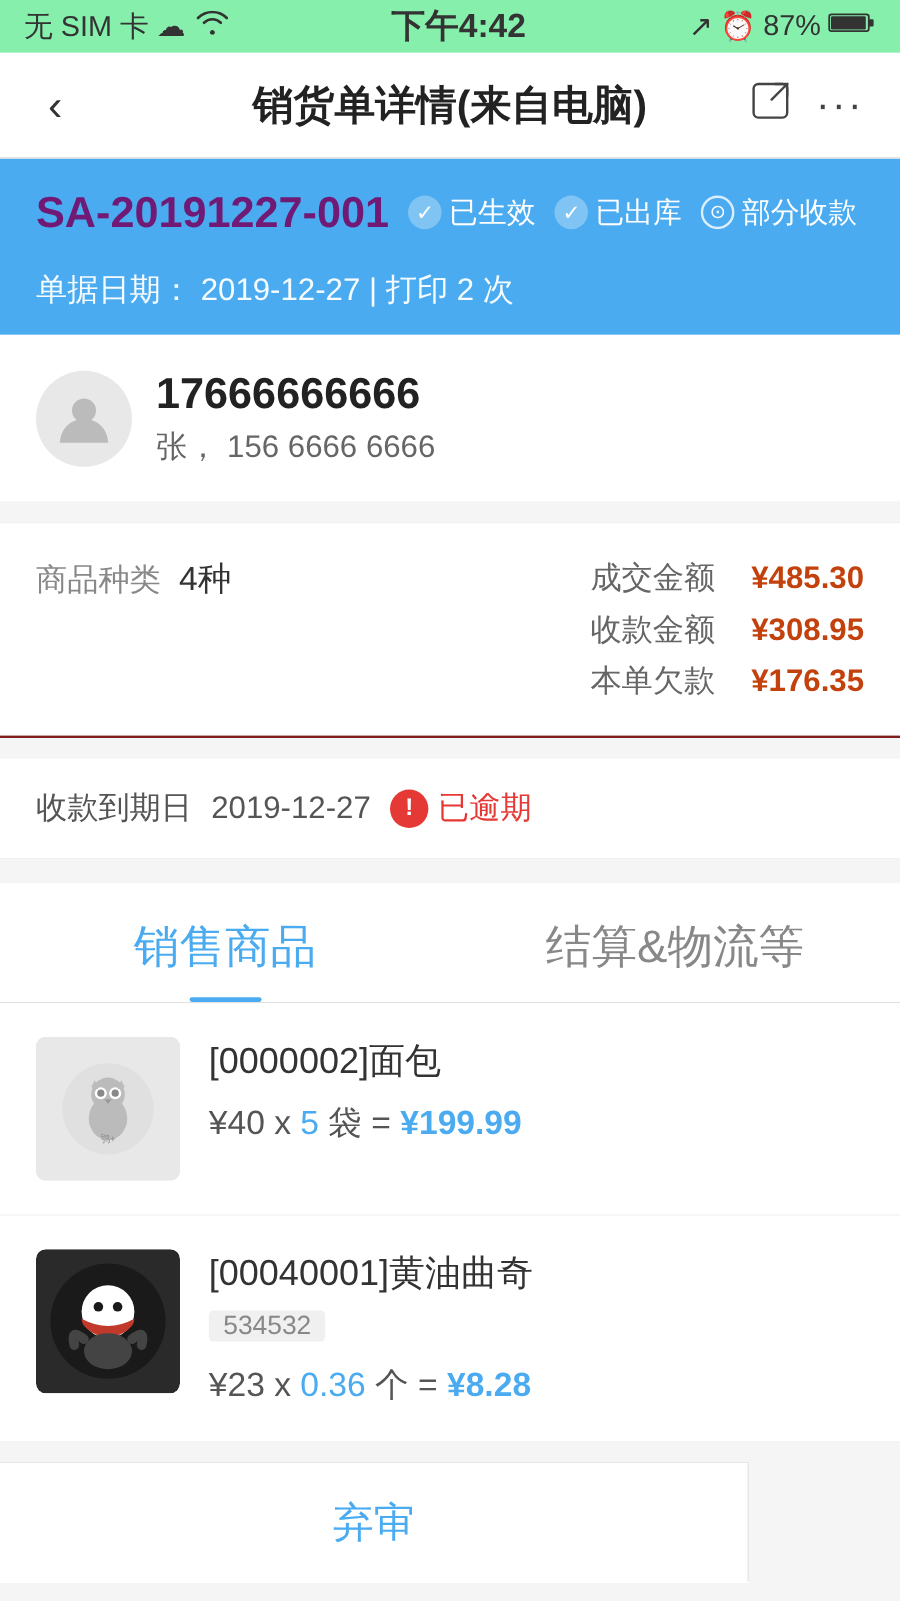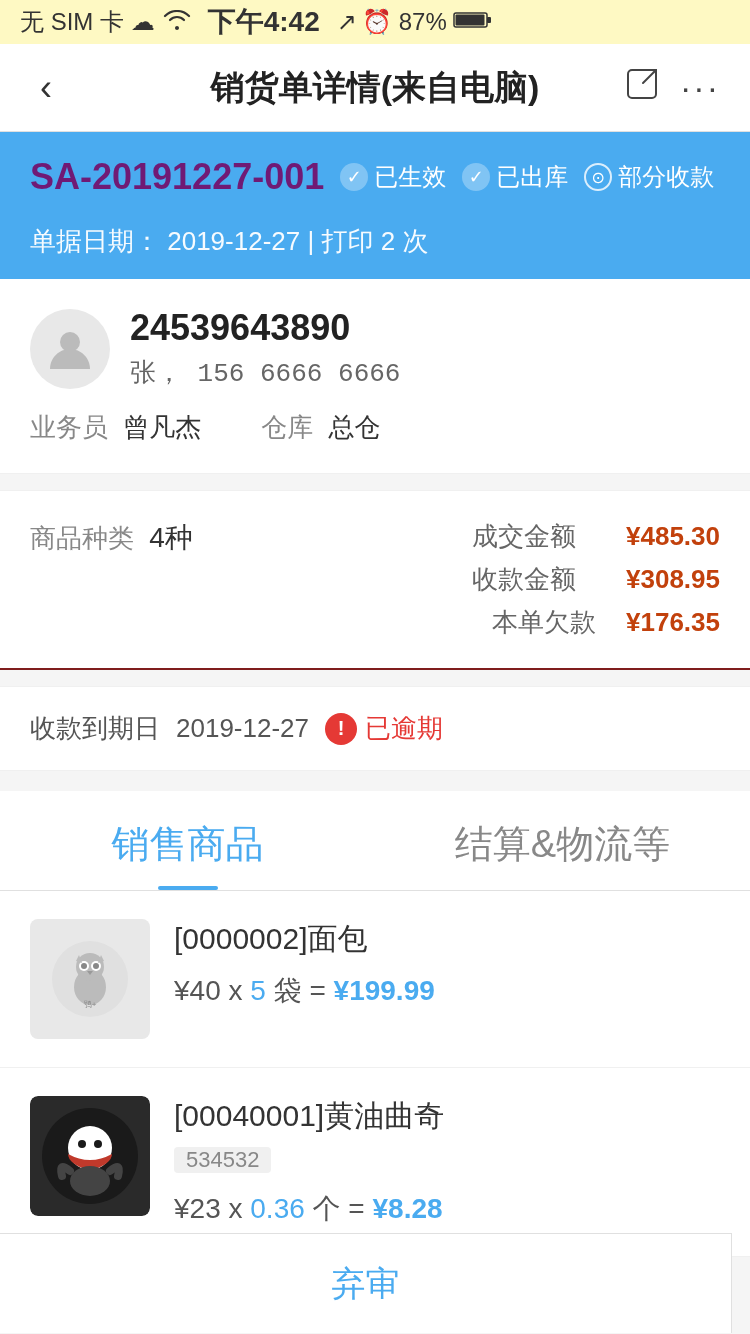--- a/index.html
+++ b/index.html
@@ -9,28 +9,27 @@
       background: #f5f5f5;
       width: 750px;
       min-height: 1334px;
       font-size: 28px;
       color: #333;
     }
 
     
     .status-bar {
       height: 44px;
-      background: #fef9c3;
-      display: flex;
-      align-items: center;
-      justify-content: flex-start;
+      background: #86efac;
+      display: flex;
+      align-items: center;
+      justify-content: space-between;
       padding: 0 20px;
       font-size: 24px;
       font-weight: 500;
-      gap: 17px;
     }
     .status-left { display: flex; align-items: center; gap: 8px; }
     .status-center { font-size: 28px; font-weight: 600; }
     .status-right { display: flex; align-items: center; gap: 6px; font-size: 24px; }
 
     
     .nav-bar {
       height: 88px;
       background: #fff;
       display: flex;
@@ -139,21 +138,20 @@
     .avatar svg { width: 50px; height: 50px; }
     .customer-name {
       font-size: 36px;
       font-weight: 600;
       color: #222;
     }
     .customer-sub {
       font-size: 26px;
       color: #666;
       margin-top: 6px;
-      font-family: Liberation Mono, monospace;
     }
     .customer-meta {
       display: flex;
       gap: 60px;
       margin-top: 20px;
       font-size: 26px;
       color: #555;
     }
     .meta-label { color: #888; }
     .meta-value { color: #333; margin-left: 8px; }
@@ -308,22 +306,22 @@
       margin-top: 12px;
       font-size: 28px;
       color: #555;
     }
     .price-highlight { color: #4aabf0; font-weight: 500; }
     .price-total { color: #4aabf0; font-weight: 700; }
 
     
     .bottom-bar {
       position: fixed;
-      bottom: 1px;
-      width: 732px;
+      bottom: 16px;
+      width: 624px;
       height: 100px;
       background: #fff;
       border-top: 1px solid #e0e0e0;
       display: flex;
     }
     .bottom-btn {
       flex: 1;
       display: flex;
       align-items: center;
       justify-content: center;
@@ -404,54 +402,44 @@
 
 <div class="customer-section">
   <div class="customer-row">
     <div class="avatar">
       <svg viewBox="0 0 50 50" fill="none">
         <circle cx="25" cy="18" r="10" fill="#bbb"></circle>
         <path d="M5 45c0-11 8.95-20 20-20s20 9 20 20" fill="#bbb"></path>
       </svg>
     </div>
     <div>
-      <div class="customer-name">24539643890</div>
+      <div class="customer-name">17666666666</div>
       <div class="customer-sub">
         <span>张，</span>
         <span>156 6666 6666</span>
       </div>
-    </div>
-  </div>
-  <div class="customer-meta">
-    <div>
-      <span class="meta-label">业务员</span>
-      <span class="meta-value">曾凡杰</span>
-    </div>
-    <div>
-      <span class="meta-label">仓库</span>
-      <span class="meta-value">总仓</span>
     </div>
   </div>
 </div>
 
 <div class="stats-section">
   <div class="stats-left">
     <span class="stats-left-label">商品种类</span>
     <span class="stats-left-value">4种</span>
   </div>
   <div class="stats-right">
     <div class="stats-row">
       <span class="stats-row-label">成交金额</span>
       <span class="stats-row-value">¥485.30</span>
     </div>
     <div class="stats-row">
       <span class="stats-row-label">收款金额</span>
       <span class="stats-row-value">¥308.95</span>
     </div>
-    <div class="stats-row" style="margin-bottom:0;margin-left:20px;">
+    <div class="stats-row" style="margin-bottom:0;">
       <span class="stats-row-label">本单欠款</span>
       <span class="stats-row-value">¥176.35</span>
     </div>
   </div>
 </div>
 
 <div class="due-section">
   <span>收款到期日</span>
   <span>2019-12-27</span>
   <span class="overdue-badge">

